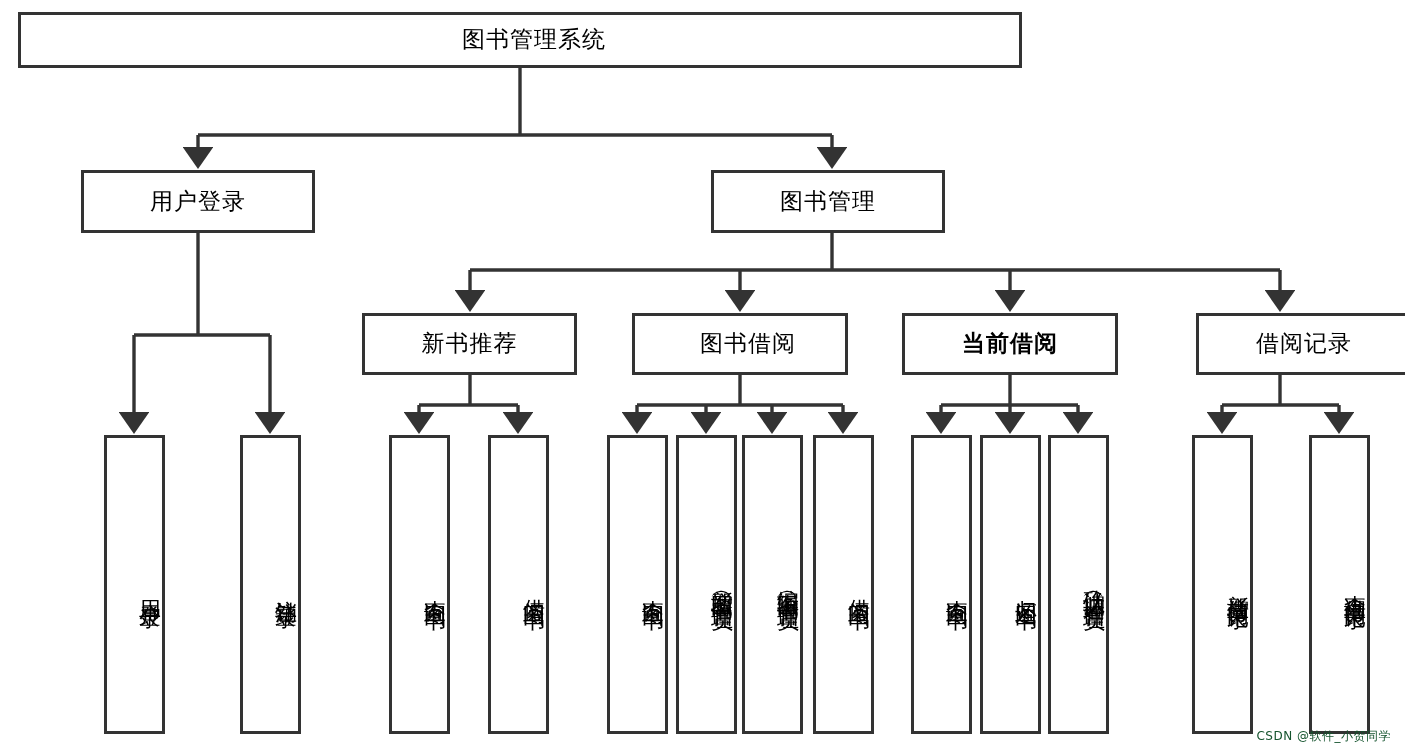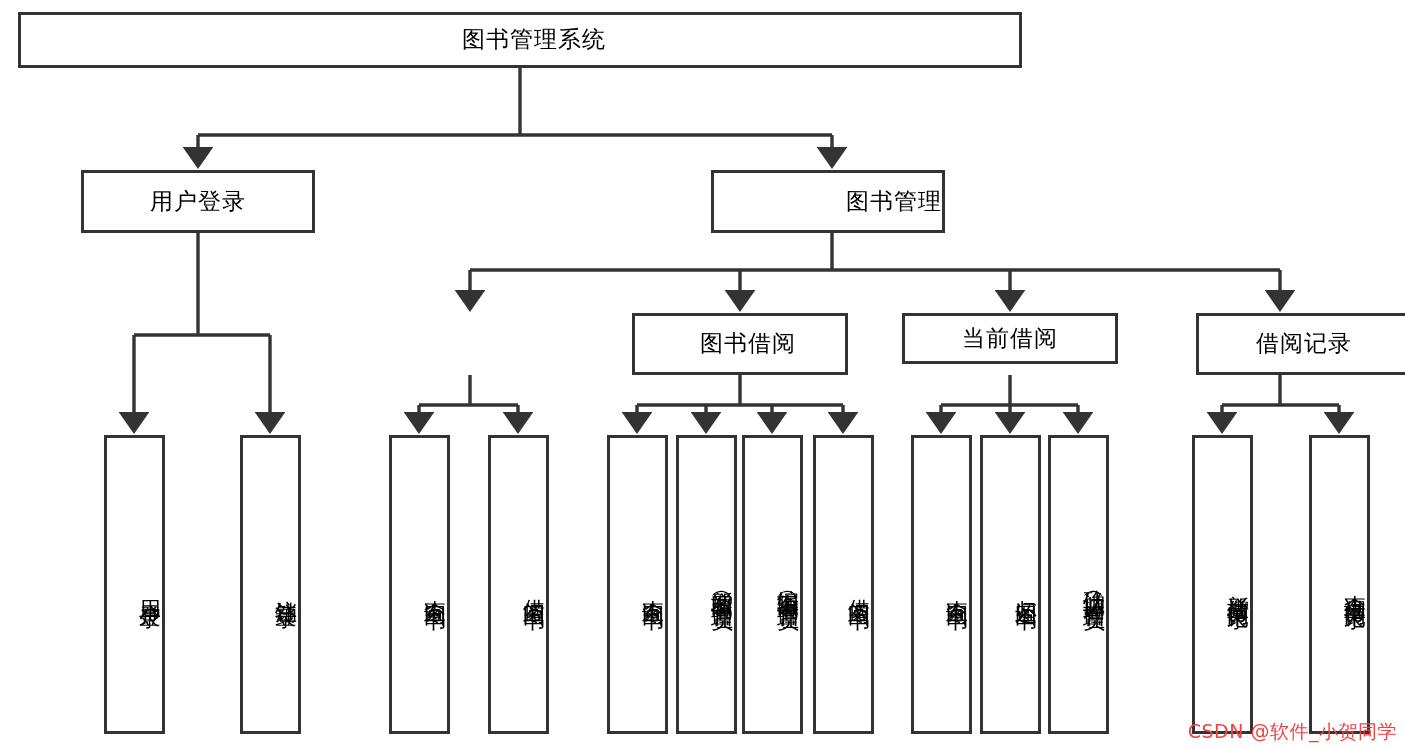--- a/index.html
+++ b/index.html
@@ -28,24 +28,24 @@
     align-items:flex-start;
     justify-content:center;
     padding-top:6px;
     font-size:22px;
     line-height:1.05;
     letter-spacing:3px;
   }
   .node.vertical.tall-text{padding-top:2px;}
   .watermark{
     position:absolute;
-    right:8px;
+    right:14px;
     bottom:2px;
-    font-size:19px;
-    color:#ef4444;
+    font-size:12px;
+    color:#14532d;
     white-space:nowrap;
     letter-spacing:0.5px;
   }
 </style>
 </head>
 <body>
 
 <div id="diagram-root">
 
   <svg id="connectors" viewBox="0 0 1405 747" xmlns="http://www.w3.org/2000/svg">
@@ -99,28 +99,31 @@
     </g>
   </svg>
 
   <div class="node root horizontal" style="left:18px;top:12px;width:1004px;height:56px;padding-left:28px;">
     <span>图书管理系统</span>
   </div>
 
   <div class="node horizontal" style="left:81px;top:170px;width:234px;height:63px;">
     <span>用户登录</span>
   </div>
-  <div class="node horizontal" style="left:711px;top:170px;width:234px;height:63px;justify-content:flex-end;">
+  <div class="node horizontal" style="left:711px;top:170px;width:234px;height:63px;">
     <span>图书管理</span>
   </div>
 
+  <div class="node horizontal" style="left:362px;top:313px;width:215px;height:62px;">
+    <span>新书推荐</span>
+  </div>
   <div class="node horizontal" style="left:632px;top:313px;width:216px;height:62px;padding-left:16px;">
     <span>图书借阅</span>
   </div>
-  <div class="node horizontal" style="left:902px;top:313px;width:216px;height:51px;">
+  <div class="node horizontal" style="left:902px;top:313px;width:216px;height:62px;font-weight:bold;">
     <span>当前借阅</span>
   </div>
   <div class="node horizontal" style="left:1172px;top:313px;width:216px;height:62px;margin-left:24px;">
     <span>借阅记录</span>
   </div>
 
   <div class="node vertical" style="left:104px;top:435px;width:61px;height:299px;">
     <span>用户登录</span>
   </div>
   <div class="node vertical" style="left:240px;top:435px;width:61px;height:299px;">

